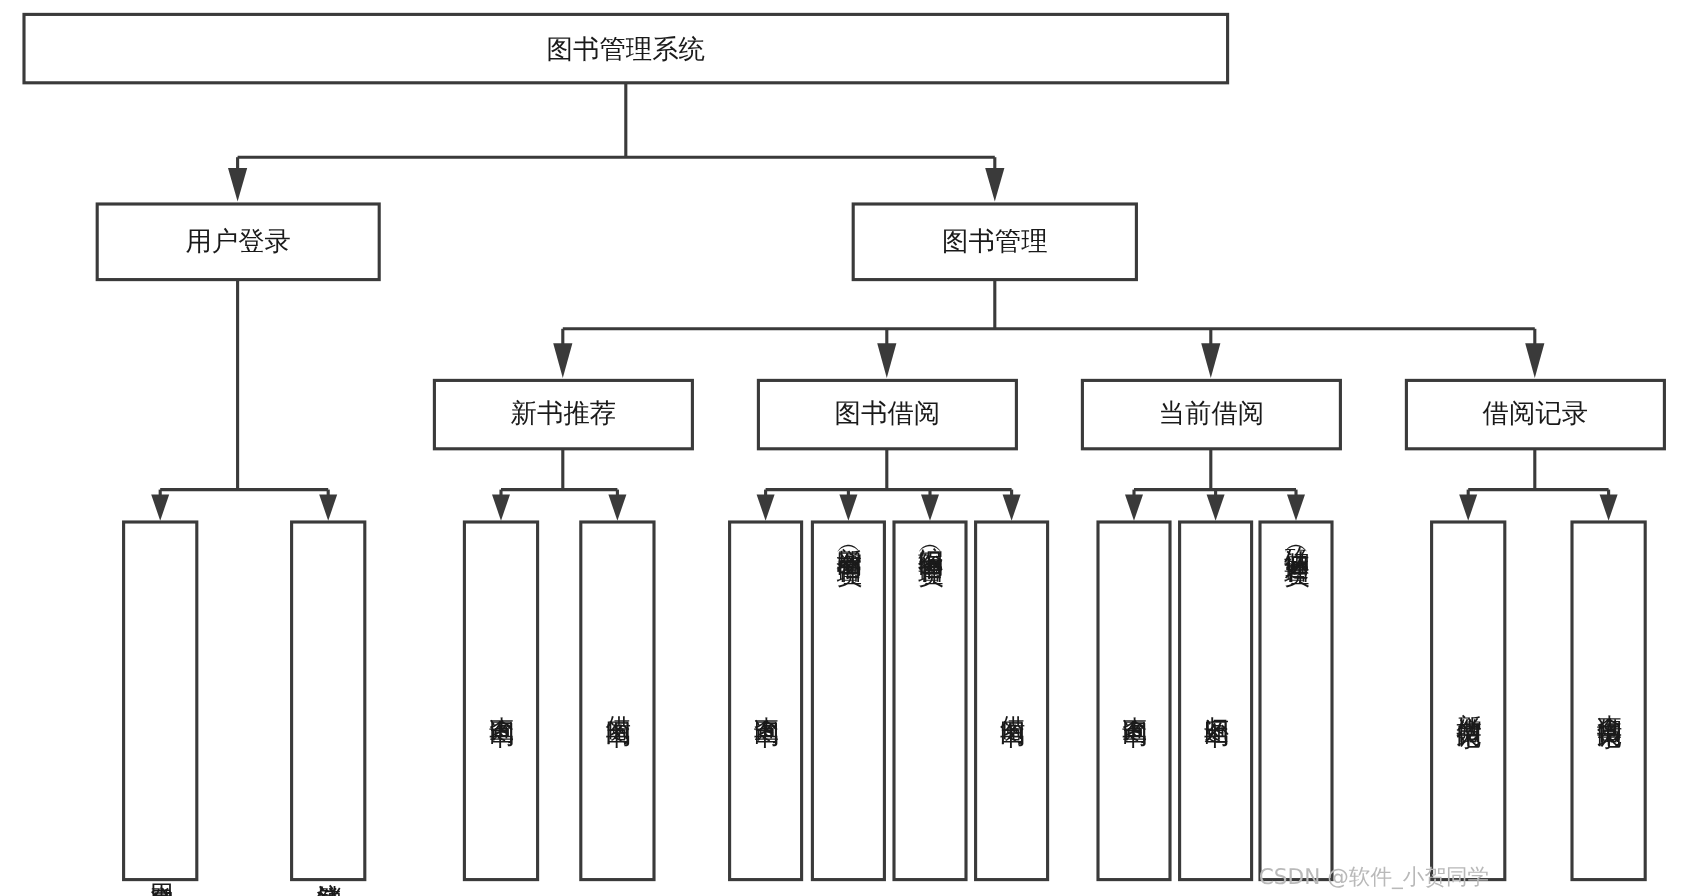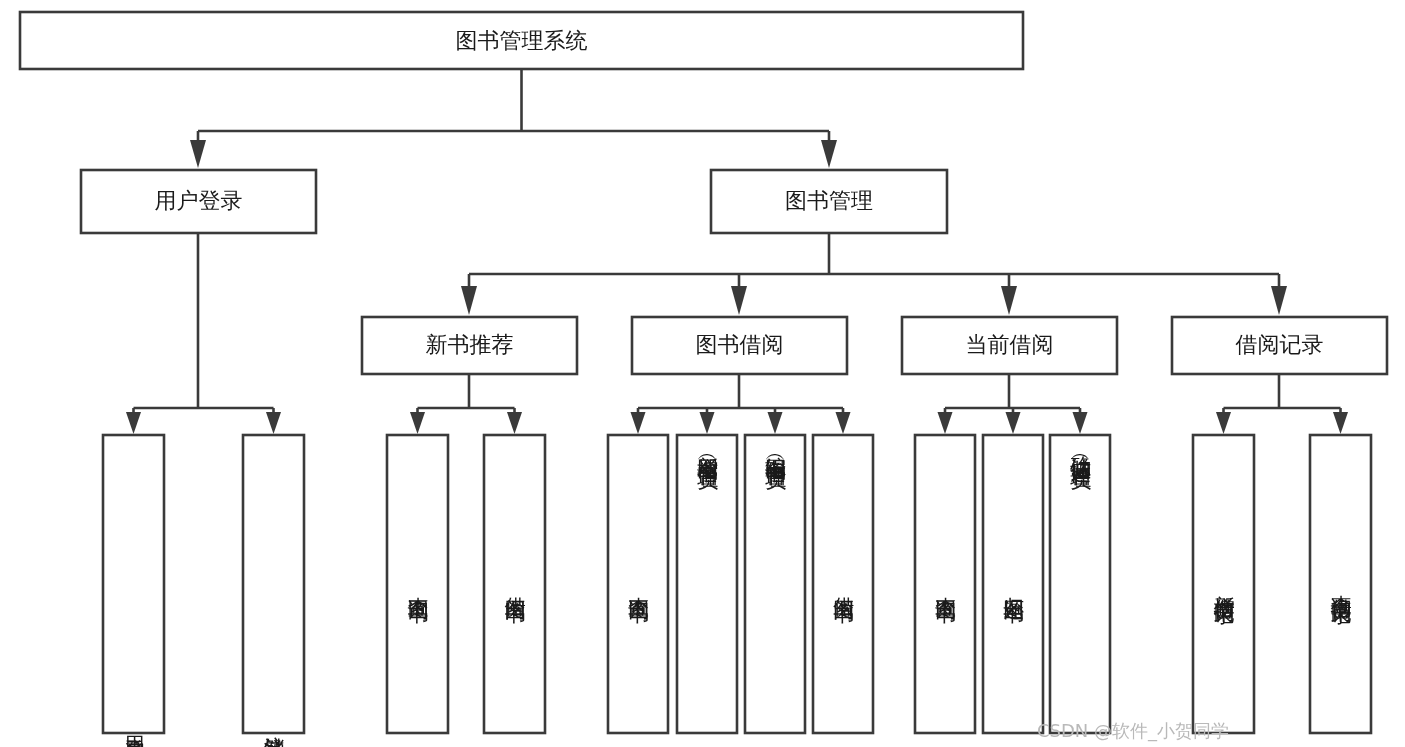--- a/index.html
+++ b/index.html
@@ -67,21 +67,21 @@
     padding-top: 4px;
     box-sizing: border-box;
   }
   .leaf-label.align-bottom {
     justify-content: flex-end;
     padding-bottom: 6px;
     box-sizing: border-box;
   }
   .watermark {
     position: absolute;
-    right: 16px;
+    right: 4px;
     bottom: 4px;
     font-family: "DejaVu Sans", "Liberation Sans", sans-serif;
     font-size: 18px;
     color: #b9b9b9;
     white-space: nowrap;
     pointer-events: none;
   }
 </style>
 </head>
 <body>

